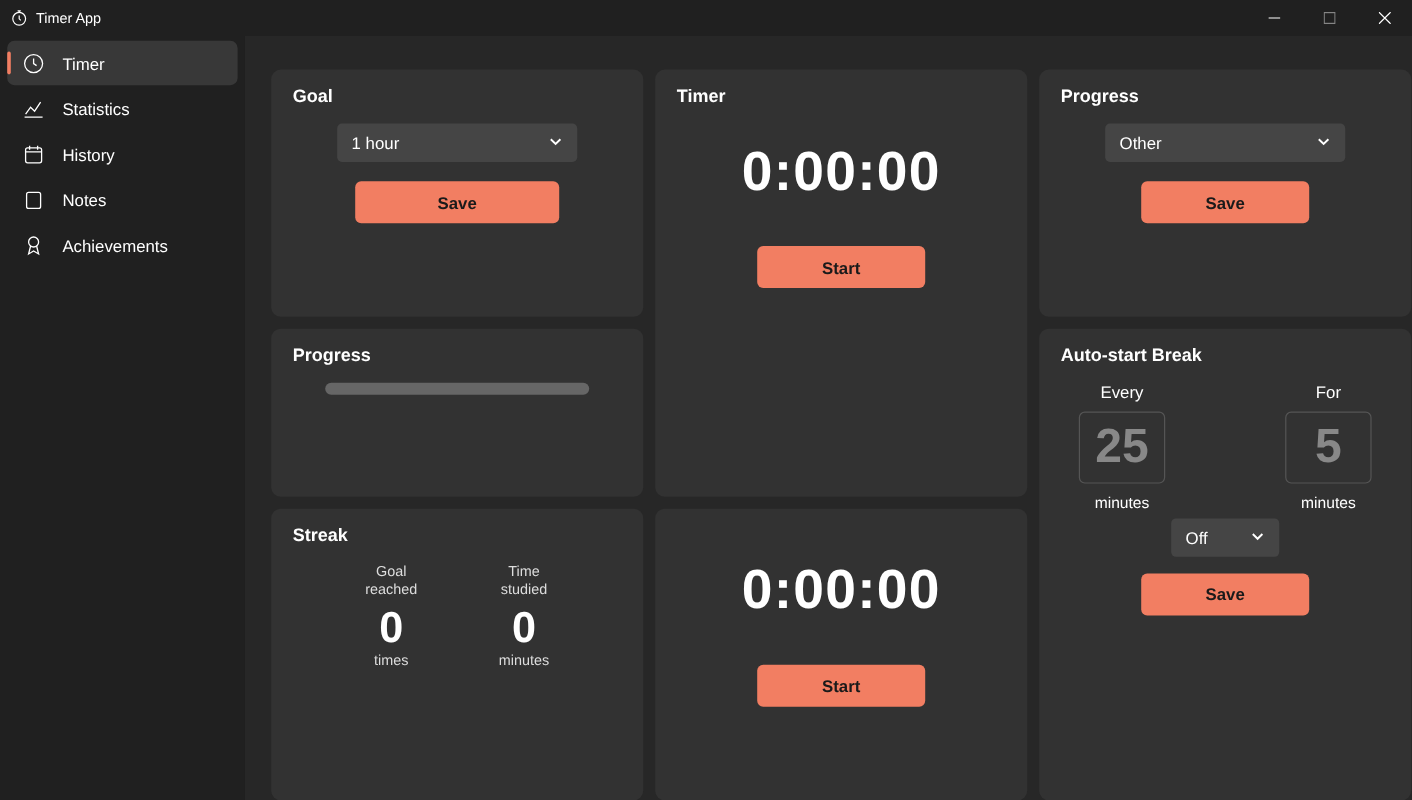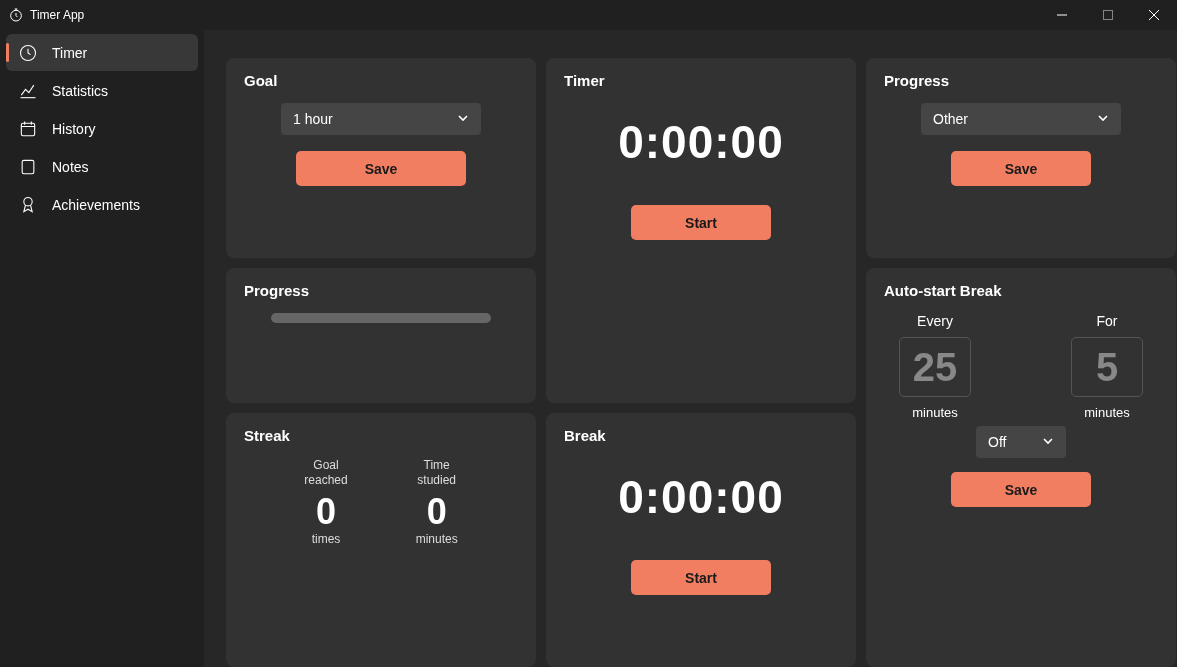--- a/index.html
+++ b/index.html
@@ -241,21 +241,20 @@
           <div class="streak-col">
             <div class="streak-lbl" style="white-space:pre-line">Time
 studied</div>
             <div class="streak-val">0</div>
             <div class="streak-unit">minutes</div>
           </div>
         </div>
       </div>
 
       <div class="card c-break">
-        <div class="card-title">Break</div>
         <div class="big-time">0:00:00</div>
         <button class="btn" style="width:140px">Start</button>
       </div>
 
       <div class="card c-auto">
         <div class="card-title">Auto-start Break</div>
         <div class="break-cols" style="margin-top:4px">
           <div class="break-col">
             <div class="break-lbl">Every</div>
             <input class="break-input" value="25" style="">

